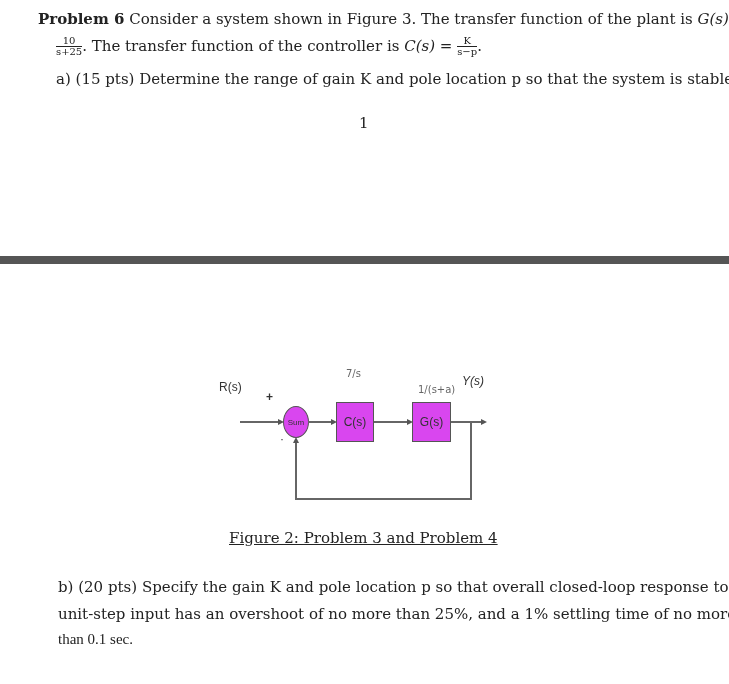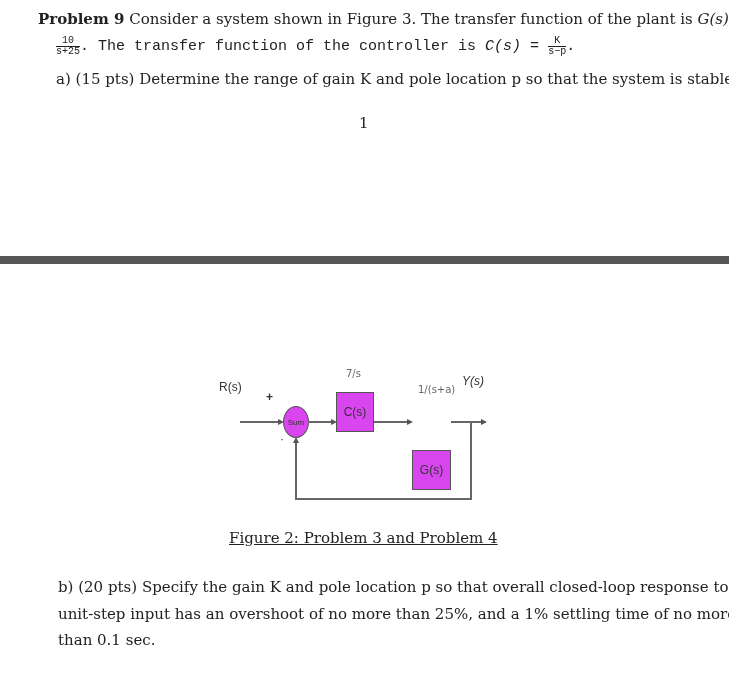--- a/index.html
+++ b/index.html
@@ -16,25 +16,25 @@
   .line{background:#666;}
   .sans{font-family:"Liberation Sans",sans-serif;font-size:12px;color:#333;}
   .hand{font-family:"DejaVu Sans",sans-serif;font-size:10px;color:#666;}
   .arrow-r{width:0;height:0;border-top:3px solid transparent;border-bottom:3px solid transparent;border-left:6px solid #555;}
   .arrow-u{width:0;height:0;border-left:3px solid transparent;border-right:3px solid transparent;border-bottom:6px solid #555;}
 </style>
 </head>
 <body>
 
 <div class="abs txt" style="left:38px;top:10px;">
-  <span class="bold">Problem 9</span>
+  <span class="bold">Problem 6</span>
   <span>Consider a system shown in Figure 3. The transfer function of the plant is </span><i>G(s) =</i>
 </div>
 
-<div class="abs txt" style="left:56px;top:36px;font-family:Liberation Mono, monospace;">
+<div class="abs txt" style="left:56px;top:36px;">
   <span class="frac">
     <span class="num">10</span>
     <span class="den">s+25</span>
   </span><span>. The transfer function of the controller is </span><i>C(s) =</i>
   <span class="frac">
     <span class="num">K</span>
     <span class="den">s−p</span>
   </span>.
 </div>
 
@@ -52,41 +52,41 @@
   <div class="abs line" style="left:240px;top:421px;width:40px;height:1.5px;"></div>
   <div class="abs arrow-r" style="left:278px;top:419px;"></div>
 
   <div class="abs box" style="left:283px;top:406px;width:24px;height:30px;border-radius:50%;font-size:8px;">
     <span>Sum</span>
   </div>
 
   <div class="abs line" style="left:308px;top:421px;width:25px;height:1.5px;"></div>
   <div class="abs arrow-r" style="left:331px;top:419px;"></div>
 
-  <div class="abs box" style="left:336px;top:392px;width:36px;height:38px;">
+  <div class="abs box" style="left:336px;top:402px;width:36px;height:38px;">
     <span>C(s)</span>
   </div>
   <div class="abs hand" style="left:346px;top:368px;">7/s</div>
 
   <div class="abs line" style="left:374px;top:421px;width:36px;height:1.5px;"></div>
   <div class="abs arrow-r" style="left:407px;top:419px;"></div>
 
-  <div class="abs box" style="left:412px;top:402px;width:37px;height:38px;margin-top:48px;">
+  <div class="abs box" style="left:412px;top:402px;width:37px;height:38px;">
     <span>G(s)</span>
   </div>
   <div class="abs hand" style="left:418px;top:384px;">1/(s+a)</div>
 
   <div class="abs sans" style="left:462px;top:374px;font-style:italic;">Y(s)</div>
 
   <div class="abs line" style="left:451px;top:421px;width:32px;height:1.5px;"></div>
   <div class="abs arrow-r" style="left:481px;top:419px;"></div>
 
   <div class="abs line" style="left:470px;top:421px;width:1.5px;height:78px;"></div>
   <div class="abs line" style="left:295px;top:498px;width:177px;height:1.5px;"></div>
   <div class="abs line" style="left:295px;top:442px;width:1.5px;height:57px;"></div>
   <div class="abs arrow-u" style="left:293px;top:437px;"></div>
 </div>
 
 <div class="abs txt" style="left:229px;top:529px;text-decoration:underline;">Figure 2: Problem 3 and Problem 4</div>
 
 <div class="abs txt" style="left:58px;top:578px;">b) (20 pts) Specify the gain K and pole location p so that overall closed-loop response to a</div>
 <div class="abs txt" style="left:58px;top:605px;">unit-step input has an overshoot of no more than 25%, and a 1% settling time of no more</div>
-<div class="abs txt" style="left:58px;top:631px;">than 0.1 sec.</div>
+<div class="abs txt" style="left:58px;top:631px;font-family:Liberation Serif, serif;">than 0.1 sec.</div>
 
 </body></html>

